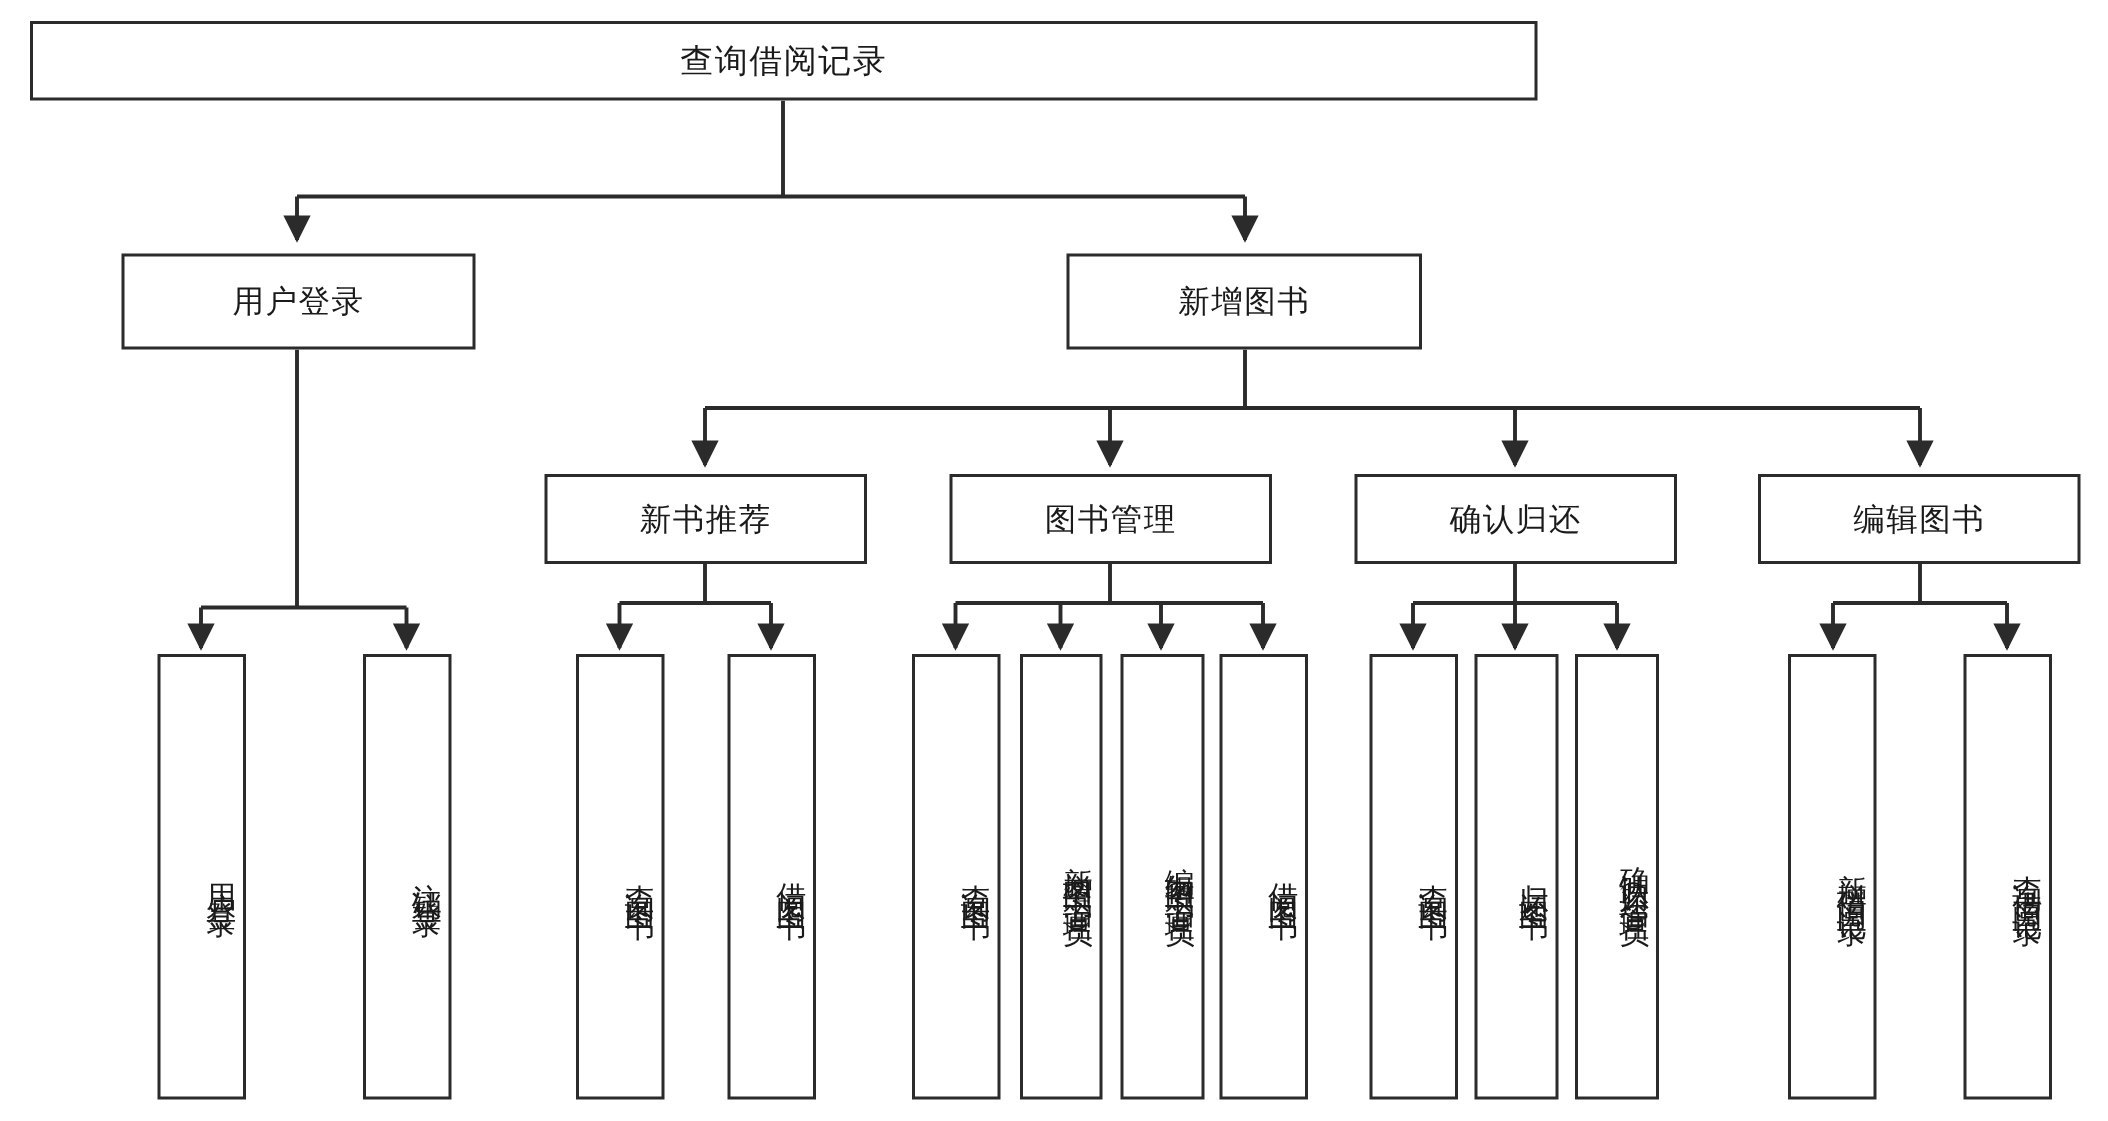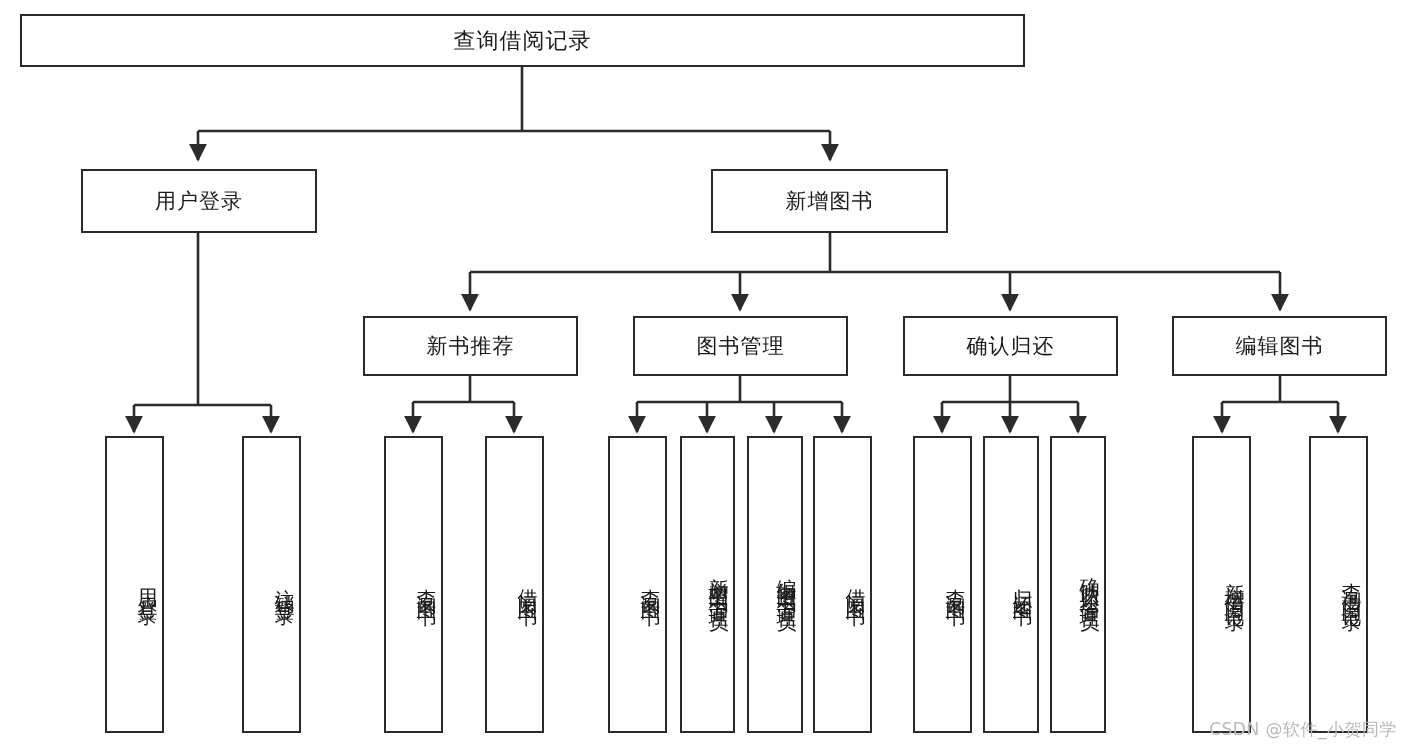--- a/index.html
+++ b/index.html
@@ -173,15 +173,14 @@
     <span class="lbl">确认归还（管理员）</span>
   </div>
 
   <div class="node vert" style="left:1192px;top:436px;width:59px;height:297px;">
     <span class="lbl">新增借阅记录</span>
   </div>
   <div class="node vert" style="left:1309px;top:436px;width:59px;height:297px;">
     <span class="lbl">查询借阅记录</span>
   </div>
 
-  <div class="watermark">CSDN @软件_小贺同学</div>
 
 </div>
 
 </body></html>

